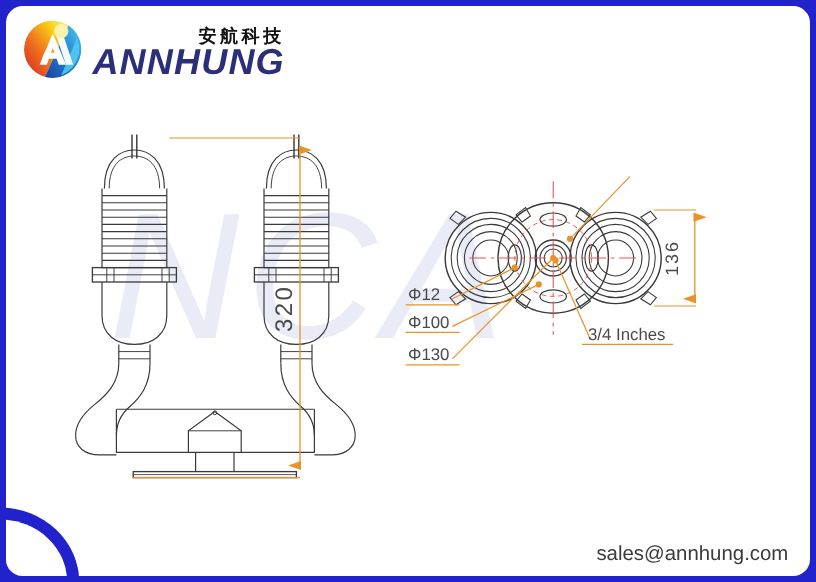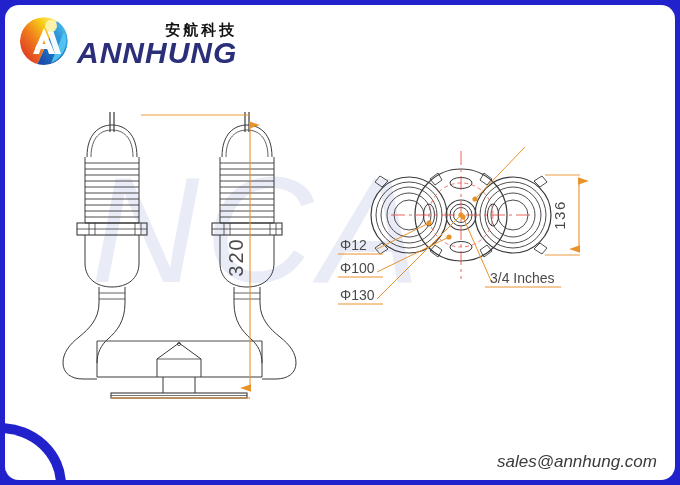--- a/index.html
+++ b/index.html
@@ -62,21 +62,21 @@
     position:absolute;left:0;top:82px;width:670px;height:320px;
   }
   
   #unit-label{
     position:absolute;left:494px;top:366px;
     font-size:22px;font-style:italic;font-weight:bold;
     color:#6d6d6d;letter-spacing:0px;
   }
   #email{
     position:absolute;left:492px;top:447px;
-    font-size:17px;font-style:italic;color:#3b3b3b;
+    font-size:17px;color:#3b3b3b;
   }
   
   #corner-deco{
     position:absolute;left:-5px;bottom:-5px;
     width:66px;height:62px;
     background:#2222cc;
     border-top-right-radius:100% 100%;
   }
   #corner-deco-inner{
     position:absolute;left:0px;bottom:0px;

